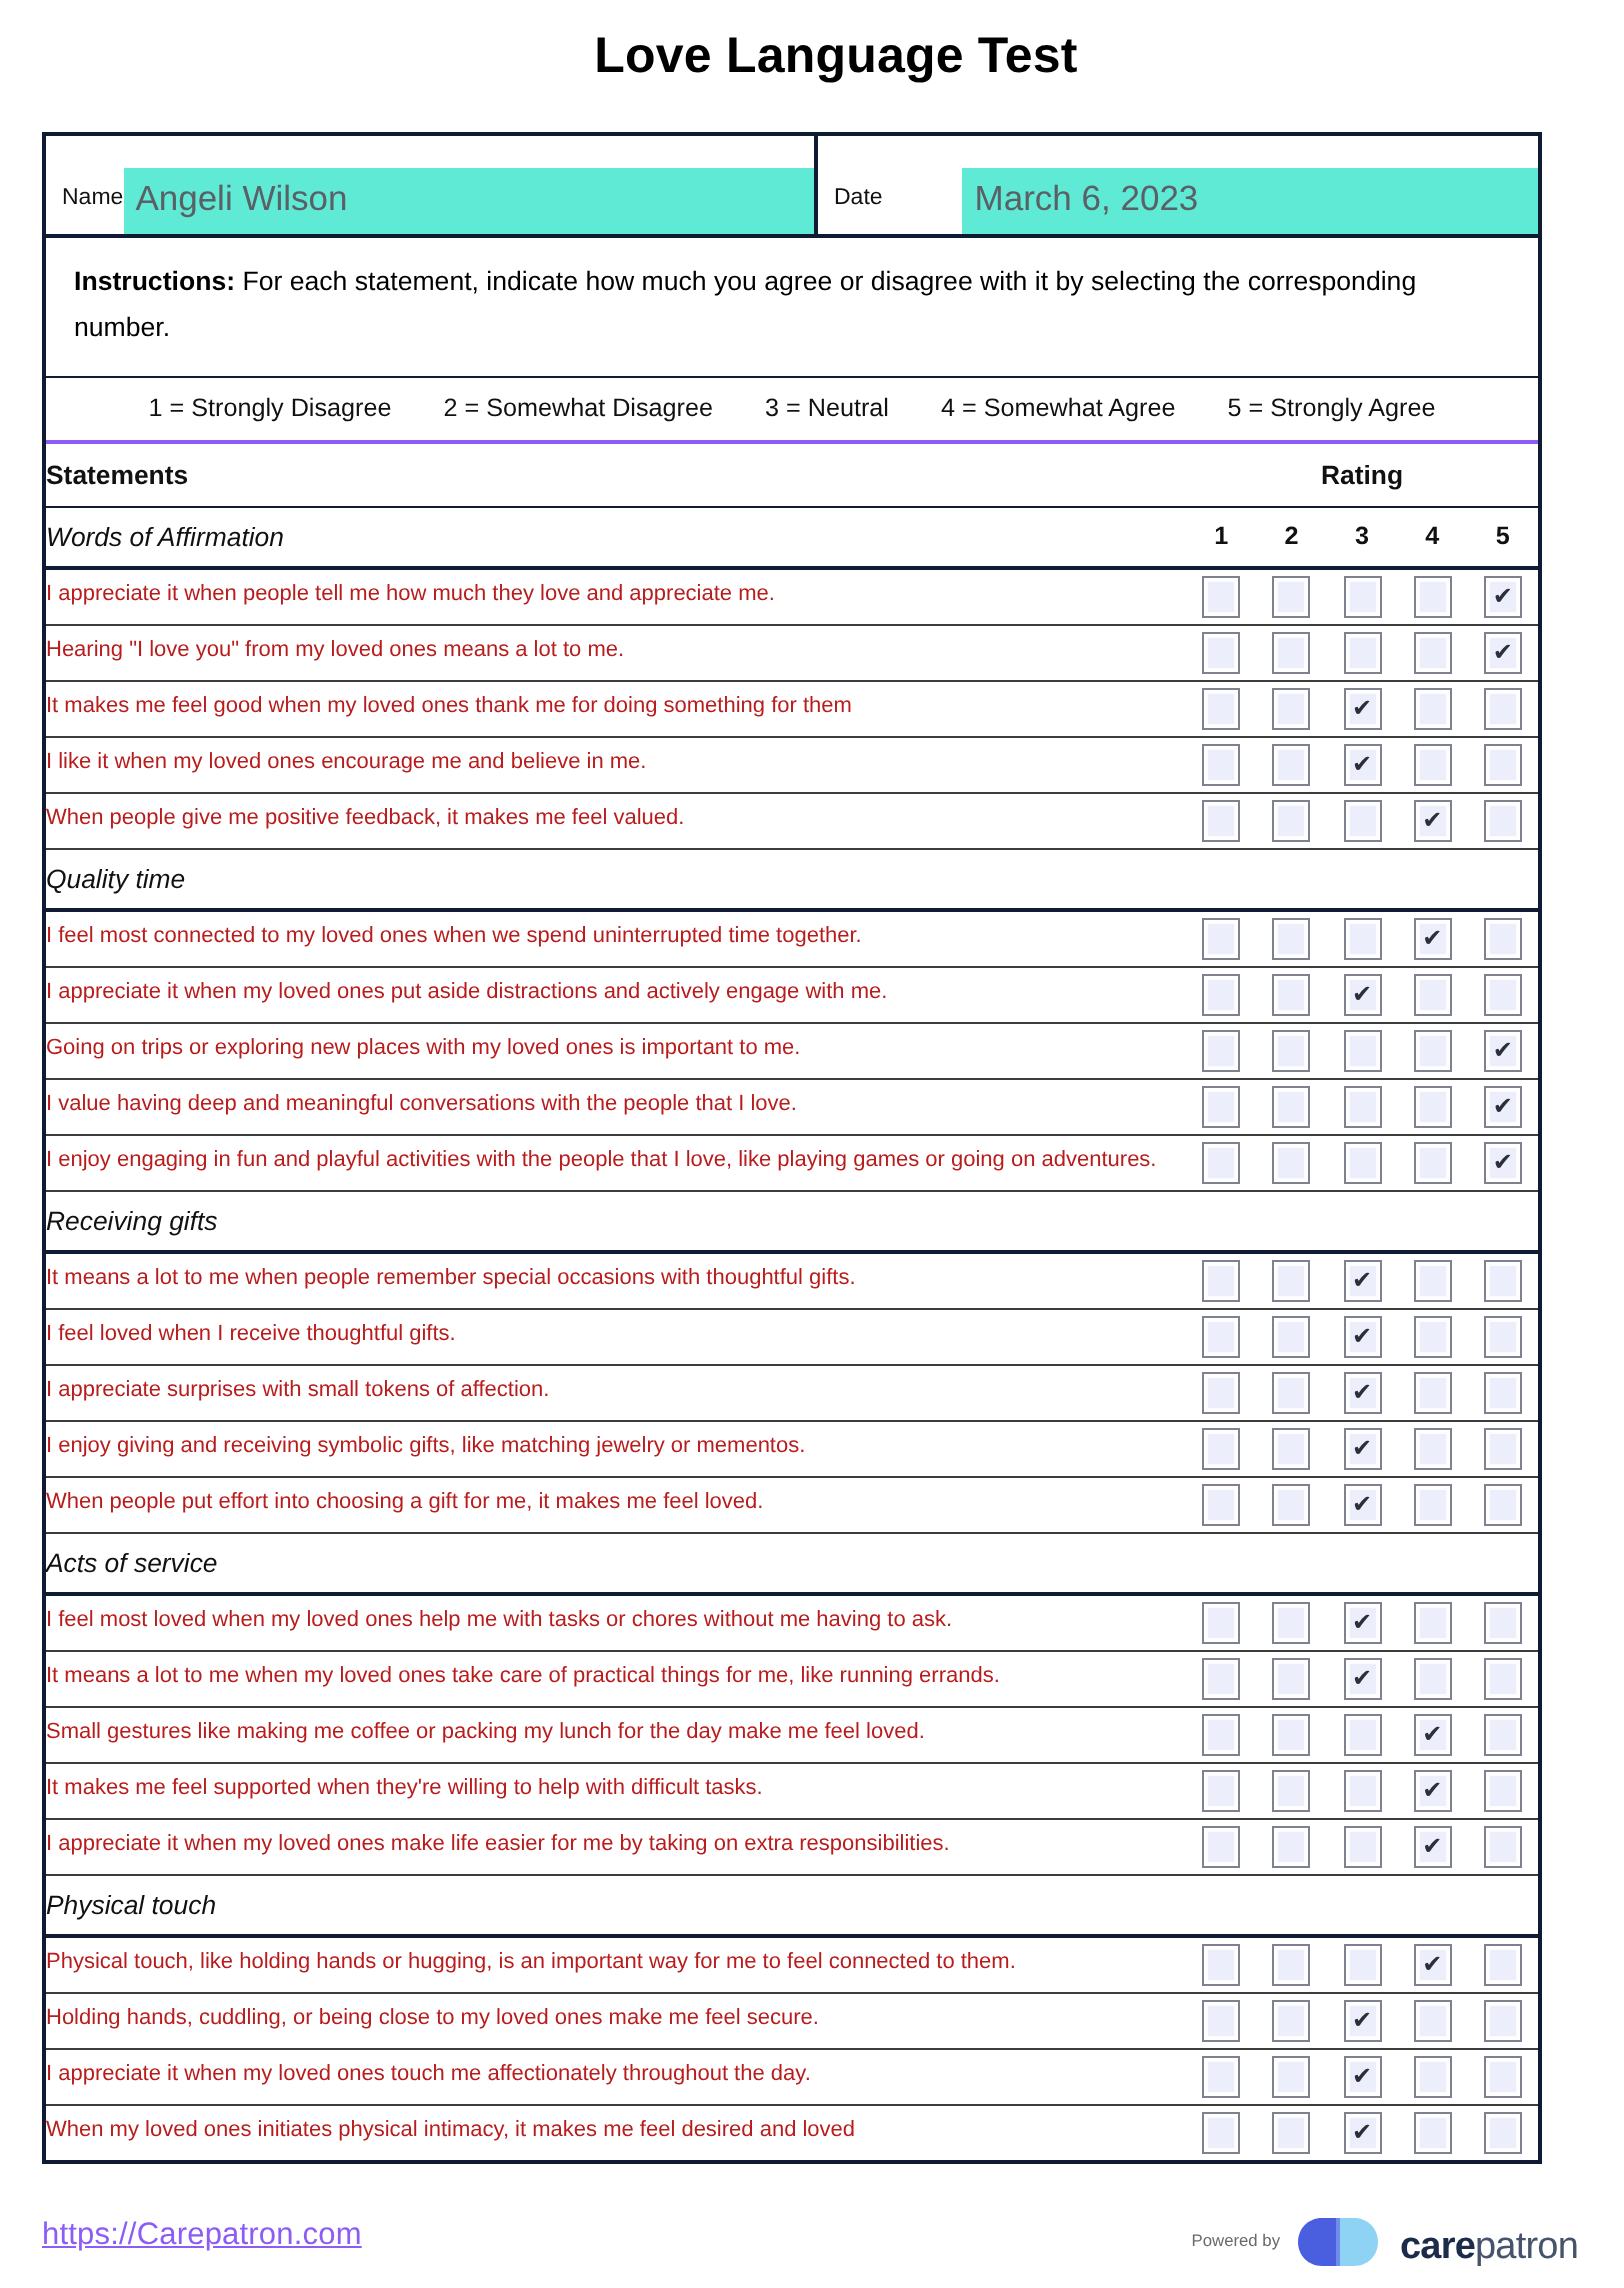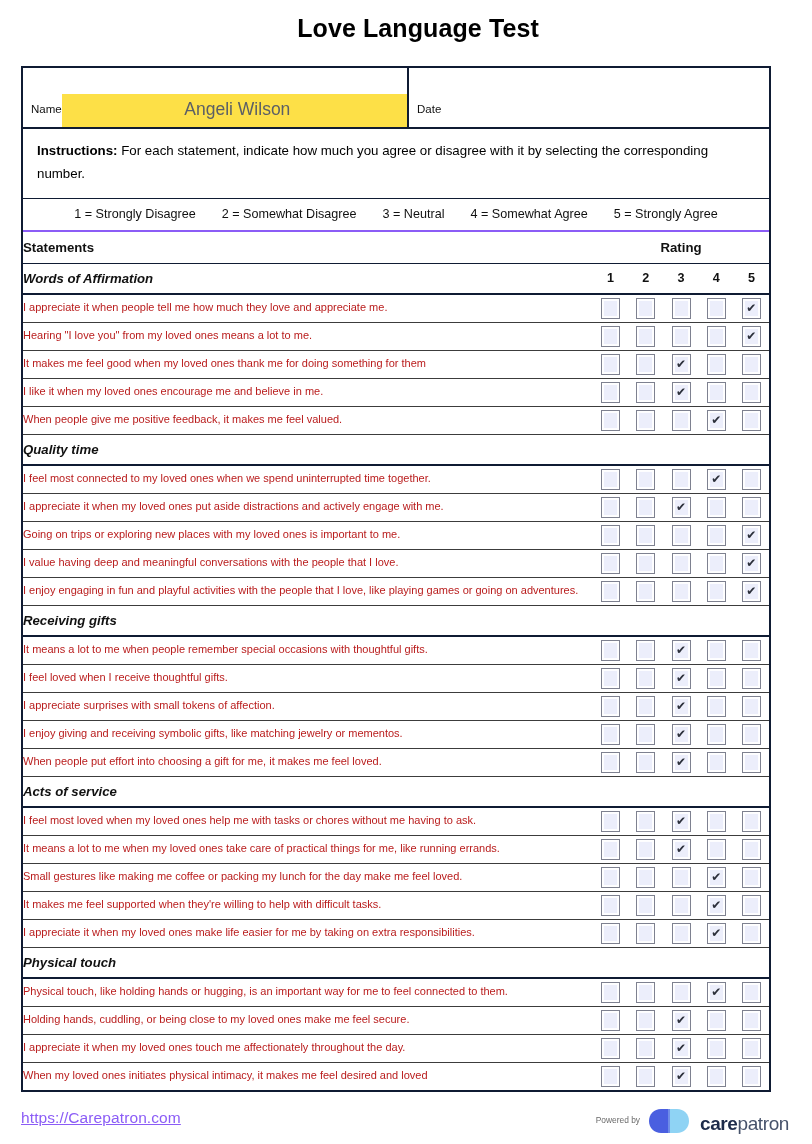--- a/index.html
+++ b/index.html
@@ -51,37 +51,36 @@
 
   
   .id-row {
     display: flex;
     border-bottom: 2px solid #0f1b33;
   }
   .id-cell {
     display: flex;
     align-items: flex-end;
     box-sizing: border-box;
-    height: 59px;
+    height: 49px;
     padding: 0 0 0 8px;
-    text-align: center;
   }
   .id-cell.name { width: 386px; border-right: 2px solid #0f1b33; }
   .id-cell.date { flex: 1 1 auto; gap: 40px; }
 
   .id-label {
     font-size: 11.5px;
     color: #111;
     line-height: 1;
     padding-bottom: 12px;
     white-space: nowrap;
   }
   .id-value {
     flex: 1 1 auto;
-    background: #fde047;
+    background: #5eead4;
     color: #5b5f66;
     font-size: 17.5px;
     line-height: 30px;
     height: 33px;
     padding-left: 6px;
     box-sizing: border-box;
     white-space: nowrap;
     overflow: hidden;
   }
 
@@ -141,21 +140,21 @@
 
   
   tr.section-row td {
     height: 29px;
     border-bottom: 2px solid #0f1b33;
     border-top: 1px solid #0f1b33;
   }
   td.section-title {
     padding-left: 14px;
     font-size: 13.2px;
-    font-weight: bold;
+    font-weight: normal;
     font-style: italic;
     border-right: 1px solid #0f1b33;
     color: #111;
   }
   td.num-head {
     text-align: center;
     font-size: 12.6px;
     font-weight: bold;
     border-right: 1px solid #6b6b6b;
   }
@@ -260,20 +259,21 @@
 
   <div class="form-frame">
 
     <div class="id-row">
       <div class="id-cell name">
         <span class="id-label">Name</span>
         <span class="id-value" placeholder="Name">Angeli Wilson</span>
       </div>
       <div class="id-cell date">
         <span class="id-label">Date</span>
+        <span class="id-value" placeholder="Date">March 6, 2023</span>
       </div>
     </div>
 
     <div class="instructions">
       <b>Instructions:</b><span> For each statement, indicate how much you agree or disagree with it by selecting the corresponding number.</span>
     </div>
 
     <div class="scale-row">
       <span>1 = Strongly Disagree</span>
       <span>2 = Somewhat Disagree</span>

